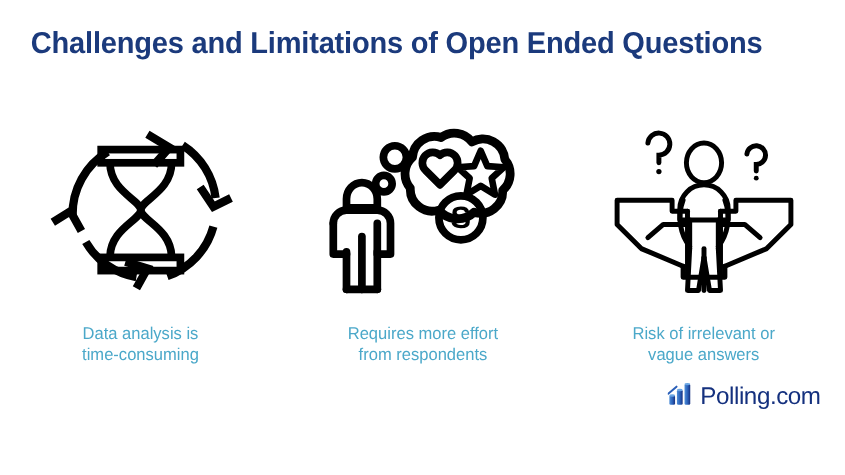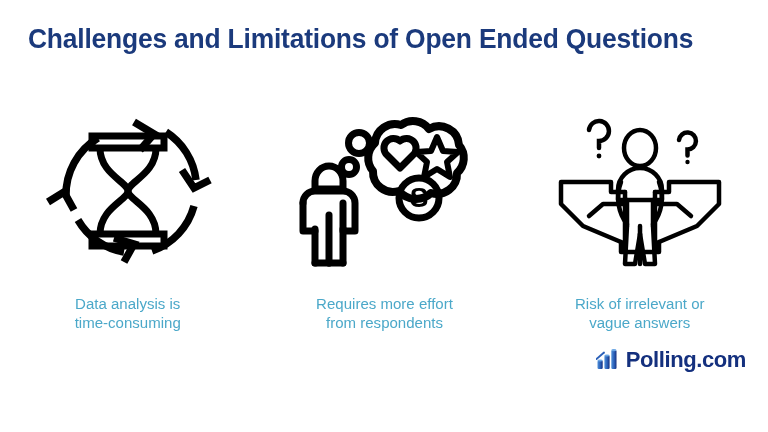--- a/index.html
+++ b/index.html
@@ -87,21 +87,21 @@
     flex-direction: row;
     align-items: center;
     gap: 7px;
   }
   .logo-mark {
     display: block;
   }
   .logo-text {
     font-family: "Liberation Sans", sans-serif;
     font-size: 22px;
-    font-weight: bold;
+    font-weight: normal;
     color: #14307e;
     letter-spacing: -0.4px;
     line-height: 22px;
   }
 </style>
 </head>
 <body>
 
 <div class="slide">
 

